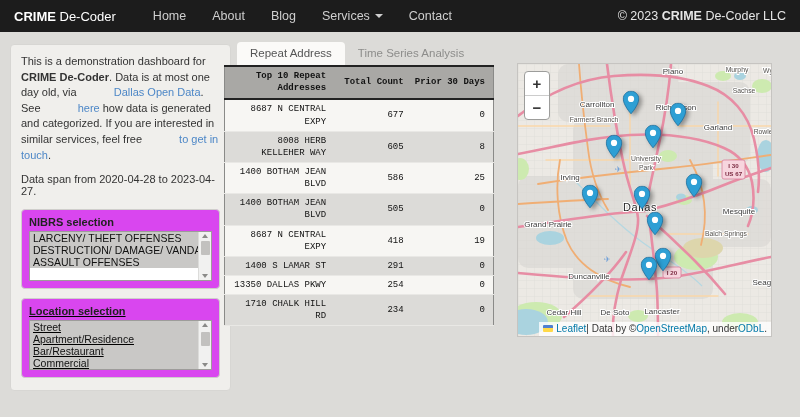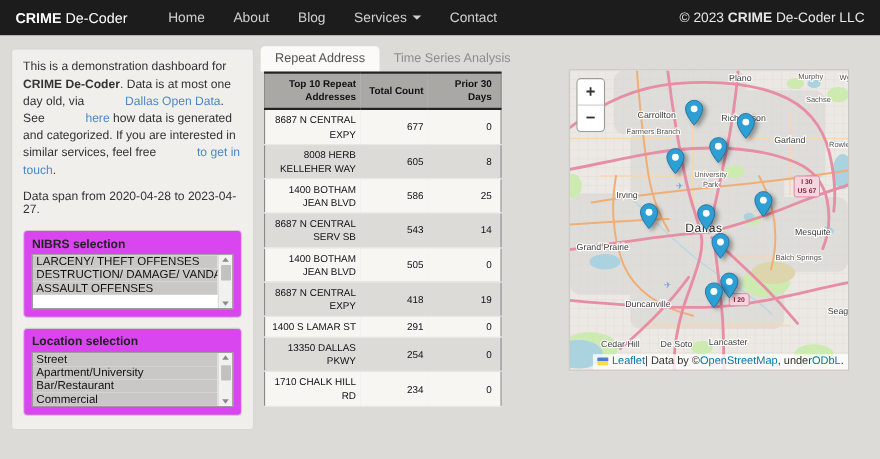--- a/index.html
+++ b/index.html
@@ -15,37 +15,37 @@
   .nav-right{margin-left:auto;color:#e6e6e6;font-size:12.5px;white-space:nowrap;}
   .nav-right b{font-weight:bold;}
 
   
   .sidebar{position:absolute;left:10px;top:44px;width:221px;box-sizing:border-box;background:#f0efec;border:1px solid #d7d6d3;border-radius:4px;padding:9px 10px 10px 10px;}
   .intro{font-size:11px;color:#333;line-height:1.42;margin:0 0 10px 0;}
   .intro b{font-weight:bold;}
   a.lnk{color:#4d87c7;text-decoration:none;cursor:pointer;padding-left:34px;}
   .dataspan{font-size:11px;color:#333;margin:0 0 12px 0;}
   .selgroup{background:#d946ef;border:1px solid #cfcecb;border-radius:4px;padding:6px 7px 7px 7px;margin-bottom:9px;}
-  .selgroup:last-child{margin-bottom:2px;}
+  .selgroup:last-child{margin-bottom:2px;text-decoration:underline;}
   .sellabel{font-size:11px;font-weight:bold;color:#222;margin-bottom:3px;}
   .listbox{background:#fff;border:1px solid #9d9c9a;height:48px;display:flex;overflow:hidden;}
   .opts{flex:1;overflow:hidden;}
   .opt{font-size:10.5px;color:#111;padding:0 0 0 3px;height:12px;line-height:12px;white-space:nowrap;overflow:hidden;}
   .opt.selected{background:#c9c8c6;}
   .sbar{width:13px;background:#f1f1f0;border-left:1px solid #dcdcda;display:flex;flex-direction:column;align-items:center;justify-content:space-between;padding:2px 0;box-sizing:border-box;}
   .sarrow-up{width:0;height:0;border-left:3px solid transparent;border-right:3px solid transparent;border-bottom:4px solid #8a8a88;}
   .sarrow-down{width:0;height:0;border-left:3px solid transparent;border-right:3px solid transparent;border-top:4px solid #8a8a88;}
   .sthumb{width:9px;height:14px;background:#c2c1bf;border-radius:1px;}
 
   
   .tabbar{position:absolute;left:237px;top:42px;display:flex;align-items:flex-start;height:22px;}
   .tab{font-size:11.5px;padding:5px 13px 6px 13px;border-radius:4px 4px 0 0;cursor:pointer;white-space:nowrap;}
   .tab.active{background:#fbfaf8;color:#555;}
   .tab.inactive{color:#8d8d8b;}
-  table.rtable{position:absolute;left:240px;top:65px;width:216px;border-collapse:collapse;font-family:Liberation Sans, sans-serif;font-size:9px;color:#111;border-left:1px solid #8a8a88;border-right:1px solid #8a8a88;}
+  table.rtable{position:absolute;left:224px;top:65px;width:270px;border-collapse:collapse;font-family:Liberation Mono, monospace;font-size:9px;color:#111;border-left:1px solid #8a8a88;border-right:1px solid #8a8a88;}
   table.rtable thead th{background:#a9a8a5;font-weight:bold;text-align:right;vertical-align:middle;padding:4px 4px;border-top:2px solid #222;border-bottom:2px solid #222;line-height:1.3;}
   table.rtable th.c1{width:100px;}
   table.rtable th.c2{width:72px;}
   table.rtable th.c3{width:76px;padding-right:8px;}
   table.rtable td{text-align:right;padding:3px 4px;line-height:1.35;vertical-align:middle;}
   table.rtable td:last-child{padding-right:8px;}
   table.rtable tbody tr:nth-child(odd){background:#f7f6f3;}
   table.rtable tbody tr:nth-child(even){background:#dcdbd8;}
   table.rtable tbody tr{border-bottom:1px solid #e9e8e5;}
 
@@ -103,21 +103,21 @@
         <span class="sarrow-down"></span>
       </div>
     </div>
   </div>
 
   <div class="selgroup">
     <div class="sellabel">Location selection</div>
     <div class="listbox">
       <div class="opts">
           <div class="opt selected">Street</div>
-          <div class="opt selected">Apartment/University</div>
+          <div class="opt selected">Apartment/Residence</div>
           <div class="opt selected">Bar/Restaurant</div>
           <div class="opt selected">Commercial</div>
         </div>
       <div class="sbar">
         <span class="sarrow-up"></span>
         <span class="sthumb" style="margin-bottom:12px;"></span>
         <span class="sarrow-down"></span>
       </div>
     </div>
   </div>
@@ -144,25 +144,20 @@
       </tr>
       <tr>
         <td>8008 HERB KELLEHER WAY</td>
         <td>605</td>
         <td>8</td>
       </tr>
       <tr>
         <td>1400 BOTHAM JEAN BLVD</td>
         <td>586</td>
         <td>25</td>
-      </tr>
-      <tr>
-        <td>8687 N CENTRAL SERV SB</td>
-        <td>543</td>
-        <td>14</td>
       </tr>
       <tr>
         <td>1400 BOTHAM JEAN BLVD</td>
         <td>505</td>
         <td>0</td>
       </tr>
       <tr>
         <td>8687 N CENTRAL EXPY</td>
         <td>418</td>
         <td>19</td>

